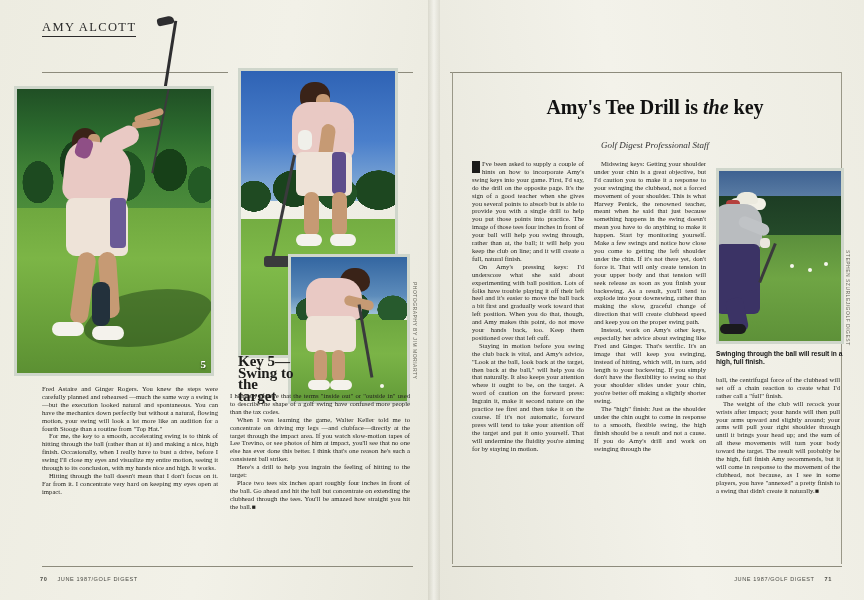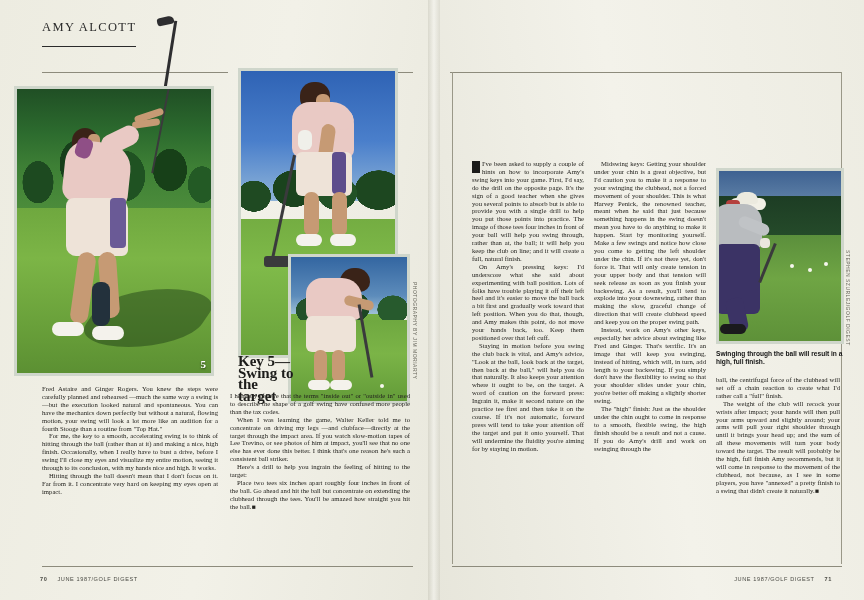--- a/index.html
+++ b/index.html
@@ -15,21 +15,21 @@
   .leaf-left{position:absolute;left:0;top:0;width:434px;height:600px;
     background:linear-gradient(100deg,#edece1 0%,#f2f1e8 55%,#e9e8dd 100%);}
   .leaf-right{position:absolute;left:434px;top:0;width:430px;height:600px;
     background:linear-gradient(260deg,#edece2 0%,#f3f2ea 50%,#e7e6db 100%);}
   .gutter{position:absolute;left:428px;top:0;width:12px;height:600px;
     background:linear-gradient(90deg,rgba(120,118,100,.16),rgba(255,255,255,.32),rgba(120,118,100,.12));}
 
   
   .runhead{position:absolute;left:42px;top:20px;
     font-family:"Liberation Serif",serif;font-size:12.5px;letter-spacing:1.4px;
-    color:#2b2b2b;border-bottom:1px solid #2b2b2b;padding-bottom:11px;}
+    color:#2b2b2b;border-bottom:1px solid #2b2b2b;padding-bottom:1px;}
 
   
   .rule{position:absolute;height:1px;background:#8d8b7c;}
   .vrule{position:absolute;width:1px;background:#9a9888;}
 
   
   .ph{position:absolute;overflow:hidden;}
   .ph .mat{position:absolute;inset:0;border:3px solid #cfd6cb;box-sizing:border-box;}
 
   
@@ -271,20 +271,22 @@
     <p>Hitting through the ball doesn't mean that I don't focus on it. Far from it. I concentrate very hard on keeping my eyes open at impact.</p>
   </div>
 
   <div class="col" id="col-left-2">
     <p class="first">I honestly believe that the terms "inside out" or "outside in" used to describe the shape of a golf swing have confused more people than the tax codes.</p>
     <p>When I was learning the game, Walter Keller told me to concentrate on driving my legs —and clubface—directly at the target through the impact area. If you watch slow-motion tapes of Lee Trevino, or see photos of him at impact, you'll see that no one else has ever done this better. I think that's one reason he's such a consistent ball striker.</p>
     <p>Here's a drill to help you ingrain the feeling of hitting to the target:</p>
     <p>Place two tees six inches apart roughly four inches in front of the ball. Go ahead and hit the ball but concentrate on extending the clubhead through the tees. You'll be amazed how straight you hit the ball.■</p>
   </div>
 
+  <div id="article-title"><span>Amy's Tee Drill is </span><span class="ital">the</span><span> key</span></div>
+  <div id="byline-sub">Golf Digest Professional Staff</div>
 
   <div class="col" id="col-right-1">
     <p class="first"><span class="dropcap"></span><span>I've been asked to supply a couple of hints on how to incorporate Amy's swing keys into your game. First, I'd say, do the drill on the opposite page. It's the sign of a good teacher when she gives you several points to absorb but is able to provide you with a single drill to help you put those points into practice. The image of those tees four inches in front of your ball will help you swing through, rather than at, the ball; it will help you keep the club on line; and it will create a full, natural finish.</span></p>
     <p>On Amy's pressing keys: I'd underscore what she said about experimenting with ball position. Lots of folks have trouble playing it off their left heel and it's easier to move the ball back a bit first and gradually work toward that left position. When you do that, though, and Amy makes this point, do not move your hands back, too. Keep them positioned over that left cuff.</p>
     <p>Staying in motion before you swing the club back is vital, and Amy's advice, "Look at the ball, look back at the target, then back at the ball," will help you do that naturally. It also keeps your attention where it ought to be, on the target. A word of caution on the forward press: Ingrain it, make it second nature on the practice tee first and then take it on the course. If it's not automatic, forward press will tend to take your attention off the target and put it onto yourself. That will undermine the fluidity you're aiming for by staying in motion.</p>
   </div>
 
   <div class="col" id="col-right-2">
     <p>Midswing keys: Getting your shoulder under your chin is a great objective, but I'd caution you to make it a response to your swinging the clubhead, not a forced movement of your shoulder. This is what Harvey Penick, the renowned teacher, meant when he said that just because something happens in the swing doesn't mean you have to do anything to make it happen. Start by monitoring yourself. Make a few swings and notice how close you come to getting the left shoulder under the chin. If it's not there yet, don't force it. That will only create tension in your upper body and that tension will seek release as soon as you finish your backswing. As a result, you'll tend to explode into your downswing, rather than making the slow, graceful change of direction that will create clubhead speed and keep you on the proper swing path.</p>
     <p>Instead, work on Amy's other keys, especially her advice about swinging like Fred and Ginger. That's terrific. It's an image that will keep you swinging, instead of hitting, which will, in turn, add length to your backswing. If you simply don't have the flexibility to swing so that your shoulder slides under your chin, you're better off making a slightly shorter swing.</p>

